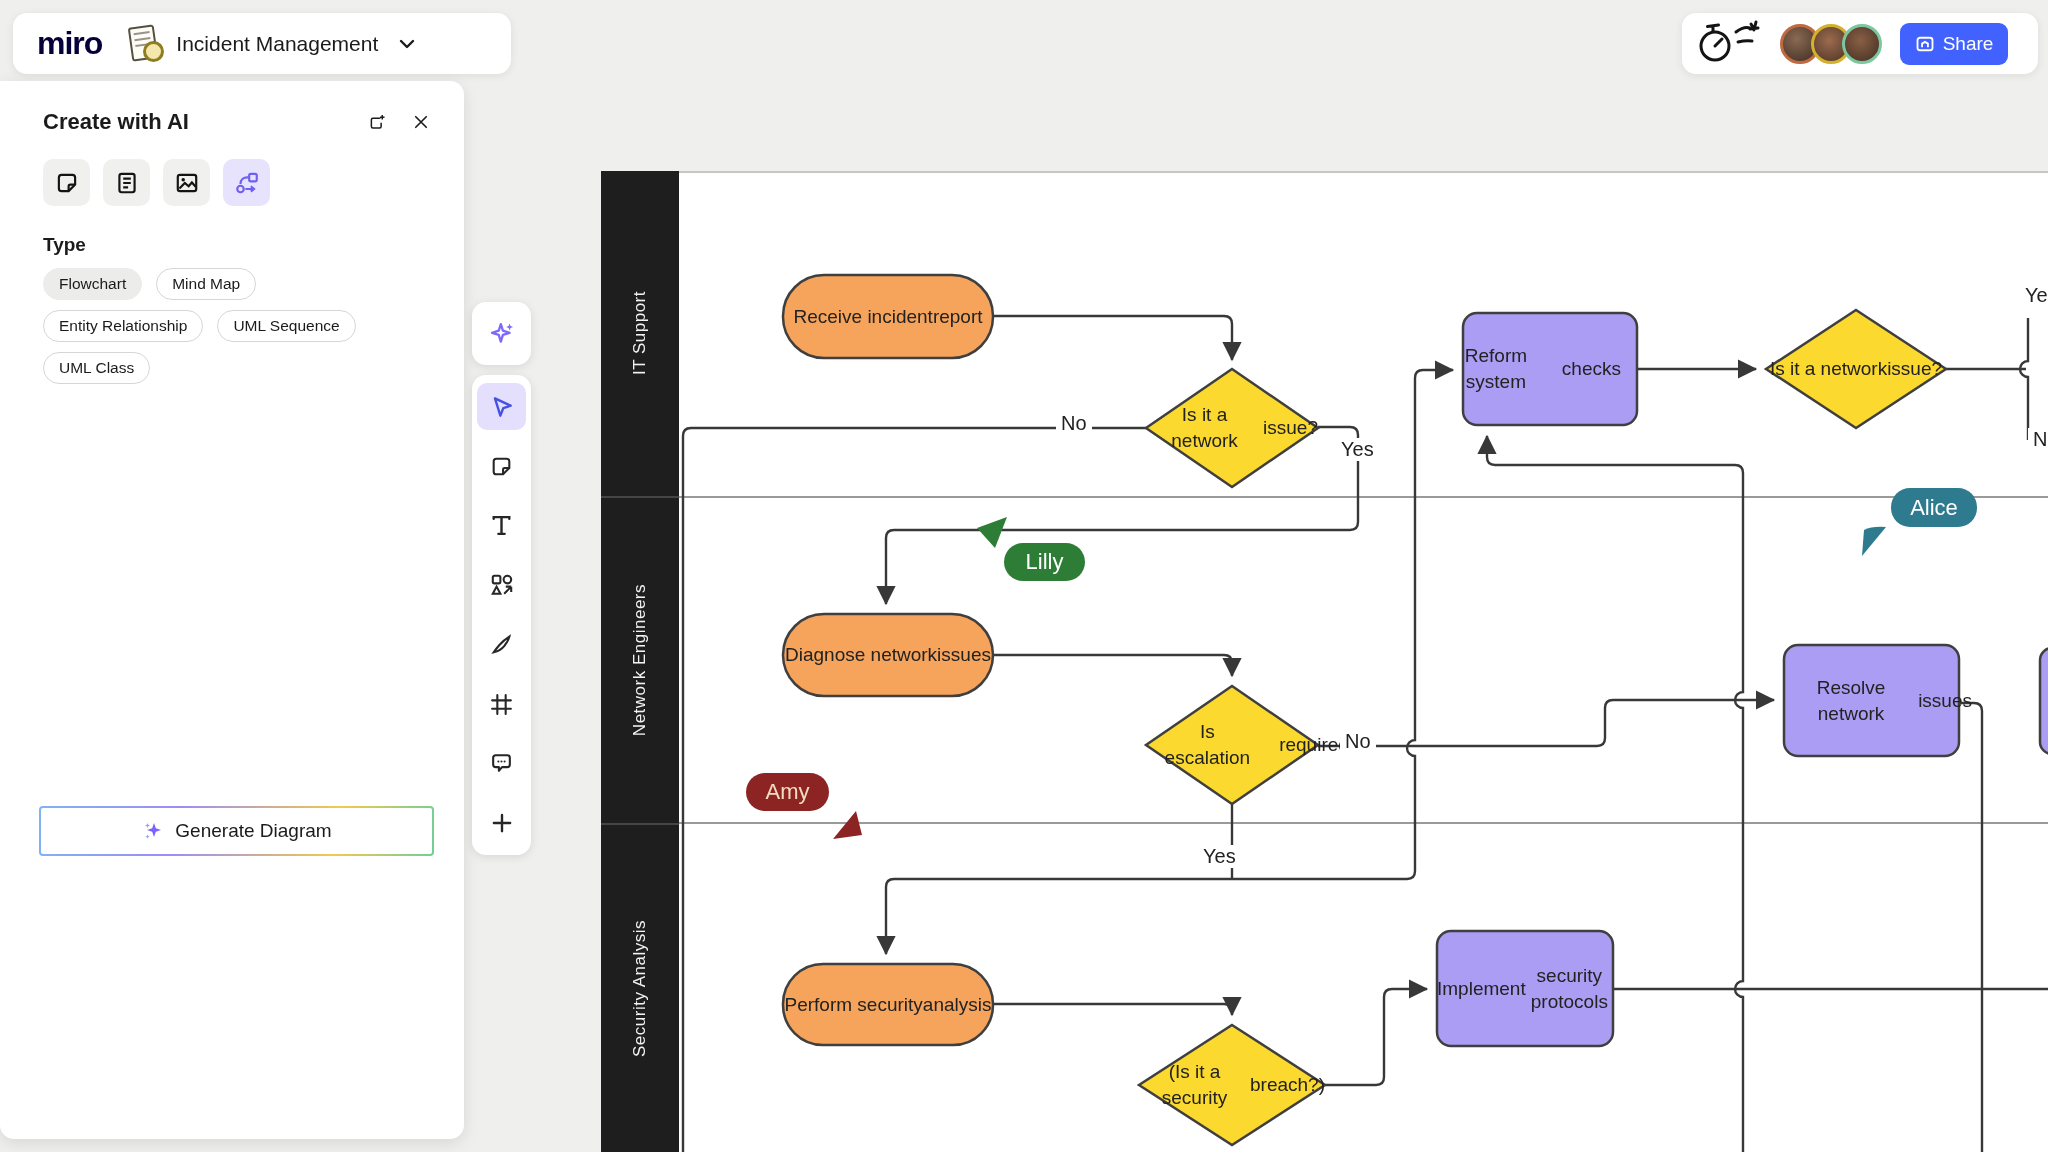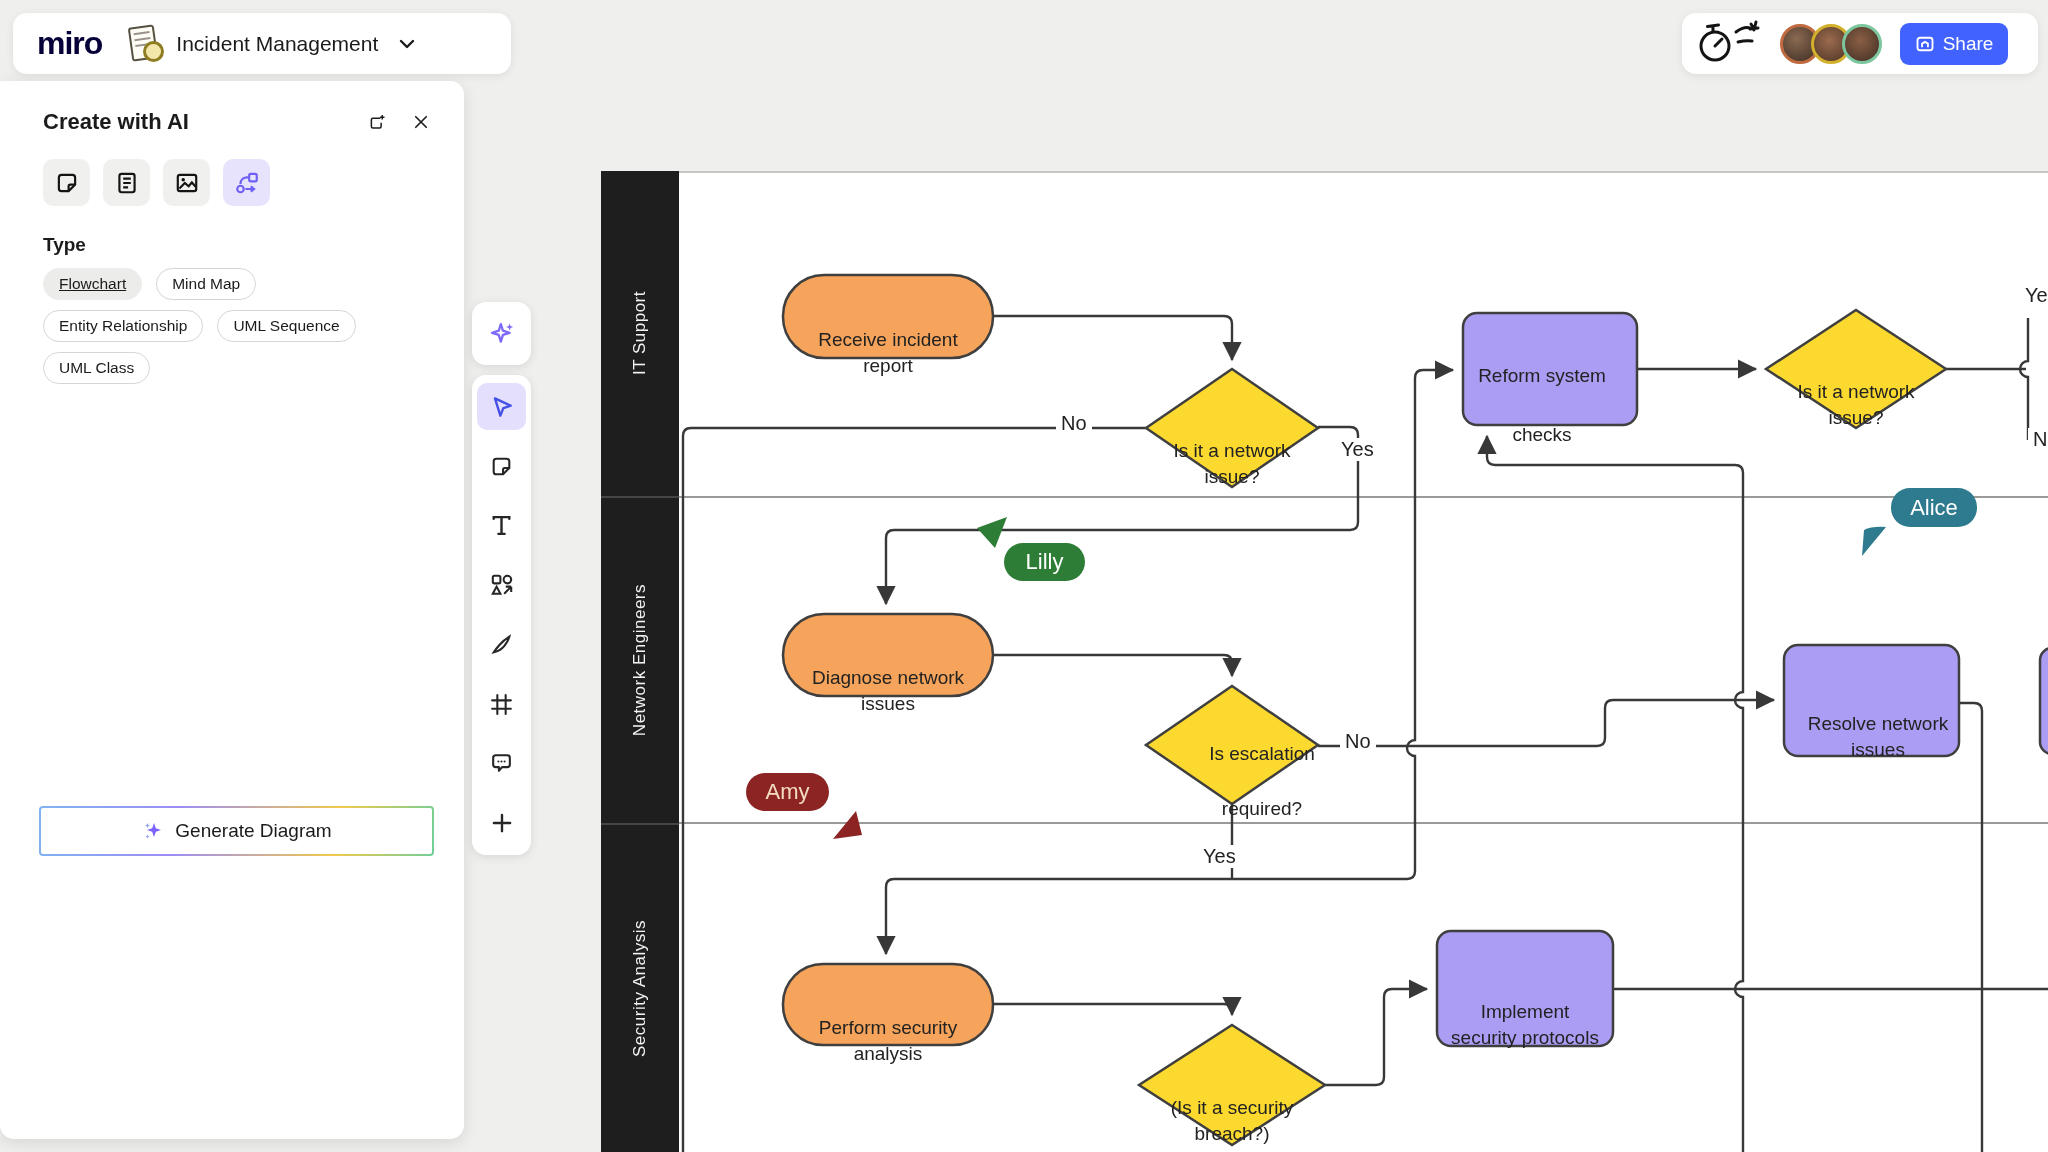--- a/index.html
+++ b/index.html
@@ -7,22 +7,22 @@
        background:#EFEFED;font-family:"Liberation Sans",sans-serif;color:#1b1b1b;}
   
   .frame-bg{position:absolute;left:601px;top:171px;right:0;bottom:0;background:#ffffff;}
   .frame-topline{position:absolute;left:601px;top:171px;right:0;height:2px;background:#C6C6C4;}
   .lane-sep{position:absolute;left:679px;right:0;height:2px;background:#9a9a98;z-index:1;}
   .lane-bar{position:absolute;left:601px;top:171px;width:78px;bottom:0;background:#1E1E1E;z-index:2;
             display:flex;flex-direction:column;}
   .lane-cell{display:flex;align-items:center;justify-content:center;border-bottom:2px solid #454545;}
   .lane-cell span{writing-mode:vertical-rl;transform:rotate(180deg);color:#F2F2F2;font-size:17px;letter-spacing:.5px;white-space:nowrap;}
   svg.flow{position:absolute;left:0;top:0;z-index:3;}
-  .node-label{position:absolute;z-index:4;display:flex;flex-direction:column;align-items:center;justify-content:center;
-              text-align:center;font-size:19px;line-height:1.35;color:#222;pointer-events:none;margin-top:36px;}
+  .node-label{position:absolute;z-index:4;display:flex;align-items:center;justify-content:center;
+              text-align:center;font-size:19px;line-height:1.35;color:#222;pointer-events:none;}
   .edge-label{position:absolute;z-index:5;background:#fff;padding:0 5px;font-size:20px;color:#222;}
   .cursor-pill{position:absolute;z-index:6;display:flex;align-items:center;justify-content:center;
                color:#fff;font-size:22px;border-radius:19px;}
   
   .hcard{position:absolute;top:13px;height:61px;background:#fff;border-radius:14px;
          box-shadow:0 2px 8px rgba(0,0,0,.08);display:flex;align-items:center;z-index:10;}
   #header-left{left:13px;width:498px;}
   .miro-logo{font-size:32px;font-weight:800;letter-spacing:-1px;color:#050038;margin-left:24px;}
   .board-icon{position:relative;width:34px;height:40px;margin-left:26px;}
   .board-icon .page{position:absolute;left:2px;top:2px;width:22px;height:30px;background:#FDFDF6;
@@ -47,21 +47,21 @@
   .panel-title{font-size:22px;font-weight:700;flex:1;}
   .icon-btn{width:30px;height:30px;display:flex;align-items:center;justify-content:center;background:none;border:none;cursor:pointer;margin-left:14px;}
   .mode-row{display:flex;gap:13px;margin:22px 0 0 43px;}
   .mode-btn{width:47px;height:47px;border-radius:10px;border:none;background:#F0F0EE;display:flex;
             align-items:center;justify-content:center;cursor:pointer;}
   .mode-btn.sel{background:#E7E3FC;}
   .type-label{font-size:19px;font-weight:700;margin:28px 0 0 43px;}
   .chips{display:flex;flex-wrap:wrap;gap:10px 14px;margin:12px 40px 0 43px;}
   .chip{height:30px;display:flex;align-items:center;padding:0 15px;border-radius:16px;font-size:15.5px;
         border:1.5px solid #D6D6D4;background:#fff;cursor:pointer;white-space:nowrap;}
-  .chip.sel{background:#ECECEA;border-color:#ECECEA;text-decoration:underline;}
+  .chip.sel{background:#ECECEA;border-color:#ECECEA;}
   .prompt-box{position:absolute;left:39px;top:350px;width:395px;height:353px;border:1.5px solid #CFCFCD;
               border-radius:10px;box-sizing:border-box;padding:17px 20px;font-size:18px;line-height:1.5;color:#1b1b1b;}
   .gen-btn{position:absolute;left:39px;top:725px;width:395px;height:50px;border-radius:4px;cursor:pointer;
            border:2px solid transparent;font-family:inherit;font-size:19px;color:#1b1b1b;
            background:linear-gradient(#fff,#fff) padding-box,
                       linear-gradient(100deg,#7FB4F0,#9D8CF5 35%,#F2C94C 75%,#6FCF97) border-box;
            display:flex;align-items:center;justify-content:center;gap:10px;}
   
   .tool-card{position:absolute;left:472px;width:59px;background:#fff;border-radius:14px;
              box-shadow:0 2px 10px rgba(0,0,0,.10);z-index:10;display:flex;flex-direction:column;align-items:center;}

